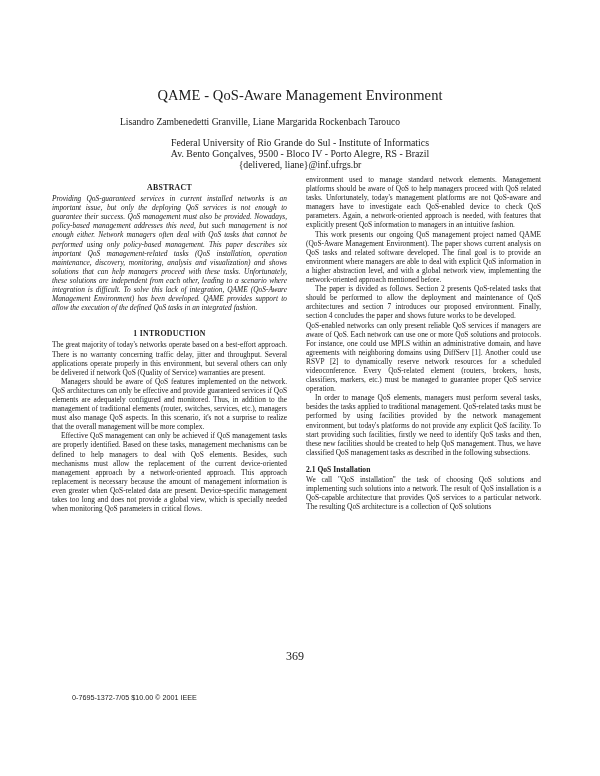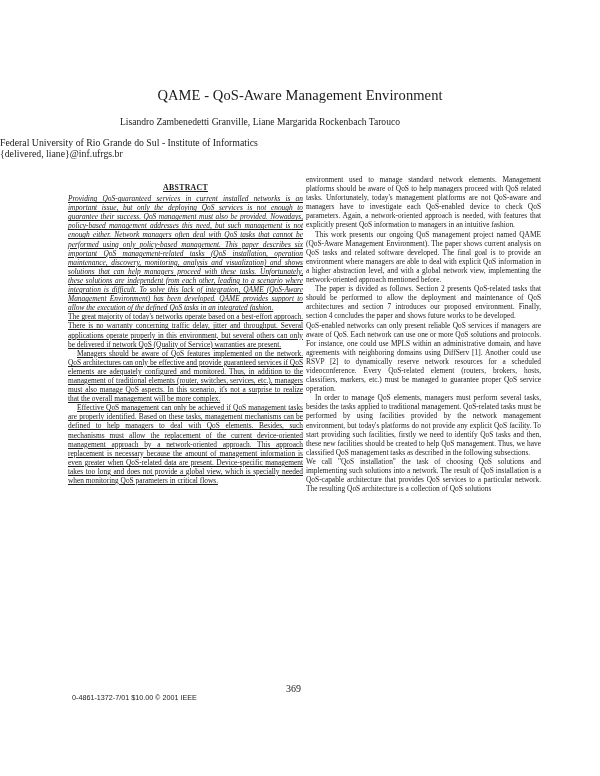--- a/index.html
+++ b/index.html
@@ -1,57 +1,60 @@
 <!DOCTYPE html>
 <html><head>
 <meta charset="utf-8">
 <style>
   html, body { margin: 0; padding: 0; background: #ffffff; }
   body { width: 600px; height: 776px; position: relative; overflow: hidden;
          font-family: "Liberation Serif", "DejaVu Serif", serif; color: #1a1a1a; }
   .title { position: absolute; top: 87px; left: 0; width: 600px; text-align: center;
            font-size: 14.5px; letter-spacing: 0.1px; }
   .authors { position: absolute; top: 116px; left: 0; width: 520px; text-align: center; font-size: 9.6px; }
-  .affil { position: absolute; top: 137px; left: 0; width: 600px; text-align: left; font-size: 9.8px; line-height: 11px; }
+  .affil { position: absolute; top: 137px; left: 0; width: 600px; text-align: center; font-size: 9.8px; line-height: 11px; }
   .col { position: absolute; width: 235px; font-size: 7.4px; line-height: 9.1px; text-align: justify; }
   .col p { margin: 0; }
   .col p.indent { text-indent: 9px; }
-  .left { left: 68px; text-decoration: underline; }
+  .left { left: 52px; }
   .right { left: 306px; }
   .heading { text-align: center; font-weight: bold; font-size: 7.8px; margin: 0 0 2px 0; letter-spacing: 0.3px; }
   .subheading { font-weight: bold; font-size: 7.6px; margin: 8px 0 1px 0; }
   .abstract-text { font-style: italic; }
   .kw-label { font-style: italic; font-weight: bold; }
-  .pagenum { position: absolute; top: 683px; left: 286px; font-size: 10px; }
+  .pagenum { position: absolute; top: 649px; left: 286px; font-size: 12px; }
   .copyright { position: absolute; top: 693px; left: 72px; font-size: 7.2px; font-family: "Liberation Sans", sans-serif; }
 </style>
 </head>
 <body>
 
 <div class="title">QAME - QoS-Aware Management Environment</div>
 <div class="authors">Lisandro Zambenedetti Granville, Liane Margarida Rockenbach Tarouco</div>
 <div class="affil">
   <div>Federal University of Rio Grande do Sul - Institute of Informatics</div>
+  <div>Av. Bento Gonçalves, 9500 - Bloco IV - Porto Alegre, RS - Brazil</div>
   <div>{delivered, liane}@inf.ufrgs.br</div>
 </div>
 
 <div class="col left" style="top:183px;">
   <div class="heading">ABSTRACT</div>
   <p class="abstract-text">Providing QoS-guaranteed services in current installed networks is an important issue, but only the deploying QoS services is not enough to guarantee their success. QoS management must also be provided. Nowadays, policy-based management addresses this need, but such management is not enough either. Network managers often deal with QoS tasks that cannot be performed using only policy-based management. This paper describes six important QoS management-related tasks (QoS installation, operation maintenance, discovery, monitoring, analysis and visualization) and shows solutions that can help managers proceed with these tasks. Unfortunately, these solutions are independent from each other, leading to a scenario where integration is difficult. To solve this lack of integration, QAME (QoS-Aware Management Environment) has been developed. QAME provides support to allow the execution of the defined QoS tasks in an integrated fashion.</p>
 
+  <div class="heading" style="margin-top:17px;">1 INTRODUCTION</div>
   <p>The great majority of today's networks operate based on a best-effort approach. There is no warranty concerning traffic delay, jitter and throughput. Several applications operate properly in this environment, but several others can only be delivered if network QoS (Quality of Service) warranties are present.</p>
   <p class="indent">Managers should be aware of QoS features implemented on the network. QoS architectures can only be effective and provide guaranteed services if QoS elements are adequately configured and monitored. Thus, in addition to the management of traditional elements (router, switches, services, etc.), managers must also manage QoS aspects. In this scenario, it's not a surprise to realize that the overall management will be more complex.</p>
   <p class="indent">Effective QoS management can only be achieved if QoS management tasks are properly identified. Based on these tasks, management mechanisms can be defined to help managers to deal with QoS elements. Besides, such mechanisms must allow the replacement of the current device-oriented management approach by a network-oriented approach. This approach replacement is necessary because the amount of management information is even greater when QoS-related data are present. Device-specific management takes too long and does not provide a global view, which is specially needed when monitoring QoS parameters in critical flows.</p>
 </div>
 
 <div class="col right" style="top:175px;">
   <p>environment used to manage standard network elements. Management platforms should be aware of QoS to help managers proceed with QoS related tasks. Unfortunately, today's management platforms are not QoS-aware and managers have to investigate each QoS-enabled device to check QoS parameters. Again, a network-oriented approach is needed, with features that explicitly present QoS information to managers in an intuitive fashion.</p>
   <p class="indent">This work presents our ongoing QoS management project named QAME (QoS-Aware Management Environment). The paper shows current analysis on QoS tasks and related software developed. The final goal is to provide an environment where managers are able to deal with explicit QoS information in a higher abstraction level, and with a global network view, implementing the network-oriented approach mentioned before.</p>
   <p class="indent">The paper is divided as follows. Section 2 presents QoS-related tasks that should be performed to allow the deployment and maintenance of QoS architectures and section 7 introduces our proposed environment. Finally, section 4 concludes the paper and shows future works to be developed.</p>
 
   <p>QoS-enabled networks can only present reliable QoS services if managers are aware of QoS. Each network can use one or more QoS solutions and protocols. For instance, one could use MPLS within an administrative domain, and have agreements with neighboring domains using DiffServ [1]. Another could use RSVP [2] to dynamically reserve network resources for a scheduled videoconference. Every QoS-related element (routers, brokers, hosts, classifiers, markers, etc.) must be managed to guarantee proper QoS service operation.</p>
   <p class="indent">In order to manage QoS elements, managers must perform several tasks, besides the tasks applied to traditional management. QoS-related tasks must be performed by using facilities provided by the network management environment, but today's platforms do not provide any explicit QoS facility. To start providing such facilities, firstly we need to identify QoS tasks and then, these new facilities should be created to help QoS management. Thus, we have classified QoS management tasks as described in the following subsections.</p>
 
+  <div class="subheading">2.1 QoS Installation</div>
   <p>We call "QoS installation" the task of choosing QoS solutions and implementing such solutions into a network. The result of QoS installation is a QoS-capable architecture that provides QoS services to a particular network. The resulting QoS architecture is a collection of QoS solutions</p>
 </div>
 
 <div class="pagenum">369</div>
-<div class="copyright">0-4861-1372-7/01 $10.00 © 2001 IEEE</div>
+<div class="copyright">0-7695-1372-7/05 $10.00 © 2001 IEEE</div>
 
 </body></html>

